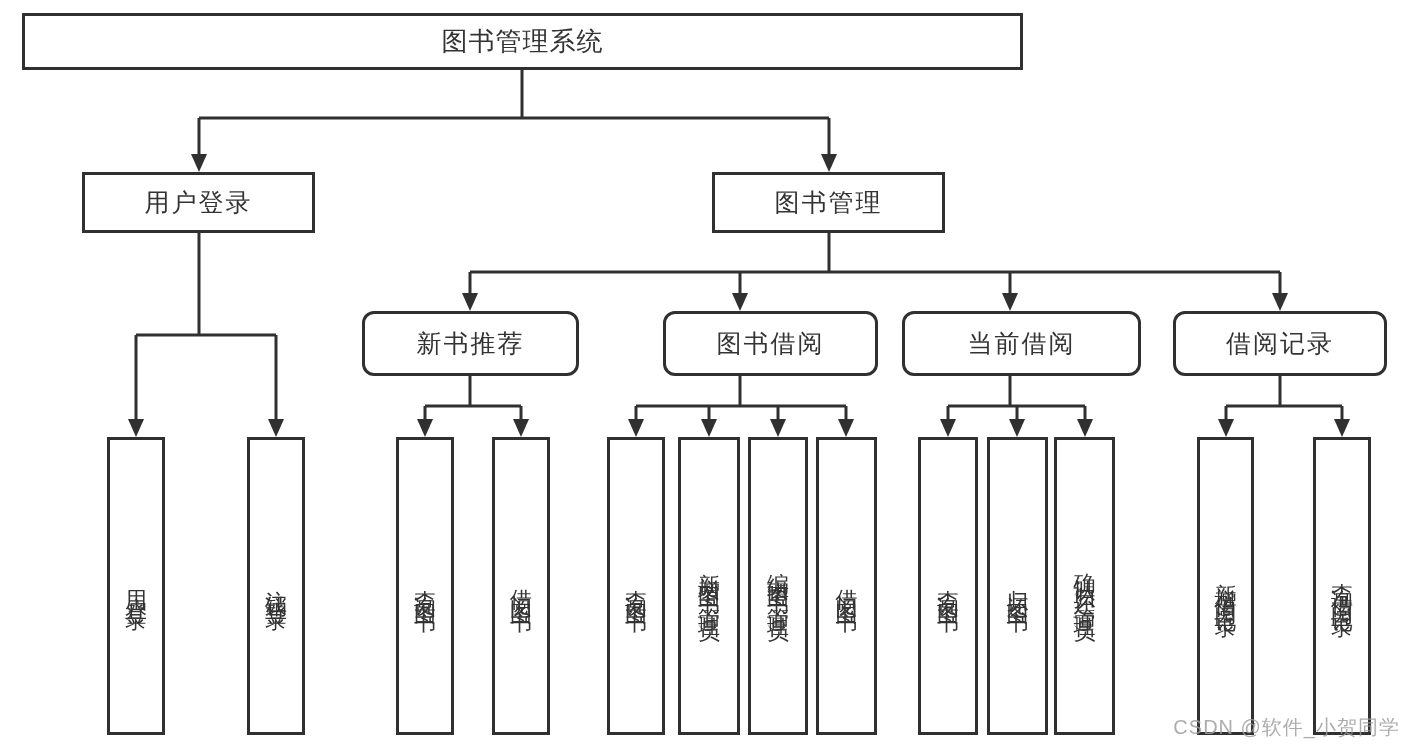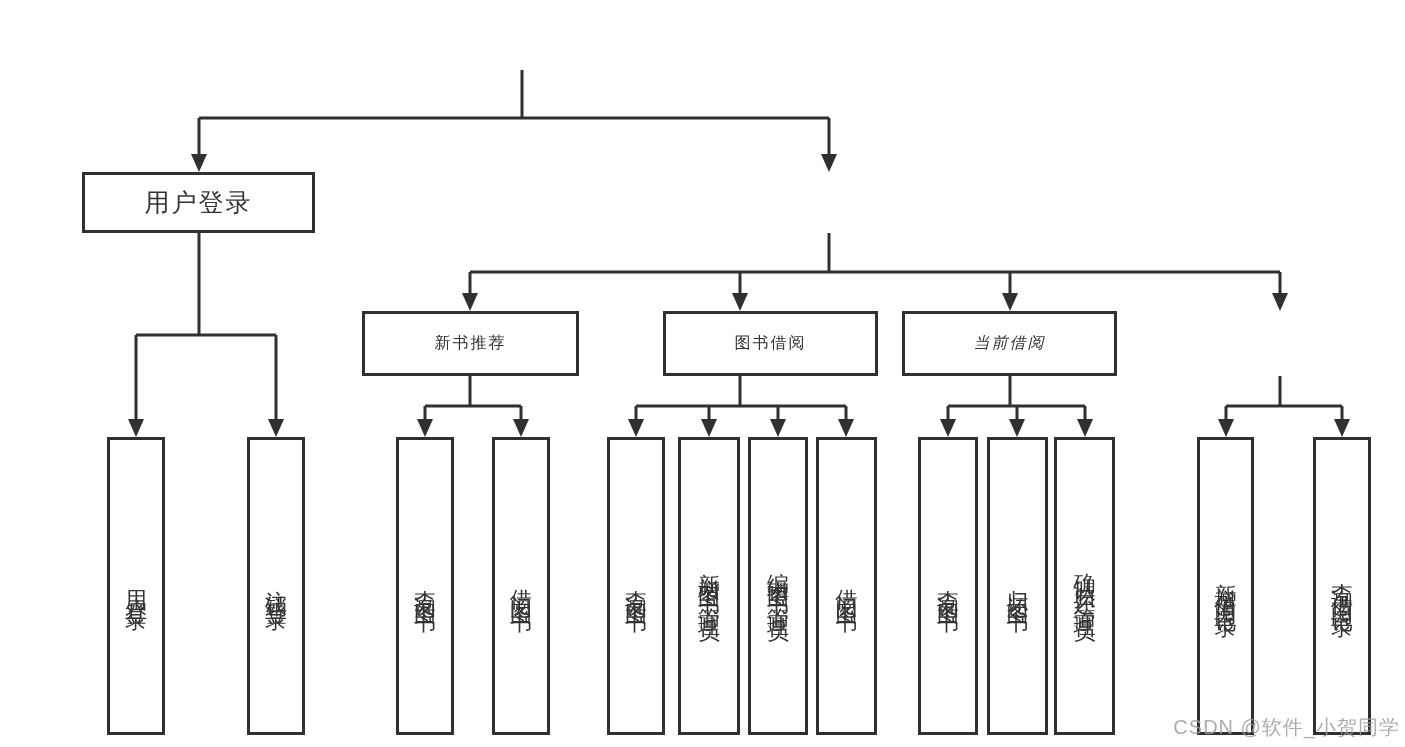--- a/index.html
+++ b/index.html
@@ -17,21 +17,21 @@
     border: 3px solid #303030;
     background: #ffffff;
     color: #333333;
     display: flex;
     align-items: center;
     justify-content: center;
     text-align: center;
   }
   .root-box   { left: 22px;  top: 13px;  width: 1001px; height: 57px; font-size: 26px; letter-spacing: 1px; }
   .l2-box     { top: 172px; width: 233px; height: 61px; font-size: 25px; letter-spacing: 2px; }
-  .l3-box     { top: 311px; height: 65px; font-size: 16px; letter-spacing: 2px; }
+  .l3-box     { top: 311px; height: 65px; font-size: 25px; letter-spacing: 2px; border-radius: 12px; }
   .leaf-box   { top: 437px; height: 298px; font-size: 22px; }
   .leaf-box .vtext {
     writing-mode: vertical-rl;
     text-orientation: mixed;
     letter-spacing: 7px;
     line-height: 1;
     white-space: nowrap;
   }
   #connectors { position: absolute; left: 0; top: 0; }
   #watermark {
@@ -83,26 +83,29 @@
       <polygon points="770,419 786,419 778,437"></polygon>
       <polygon points="838,419 854,419 846,437"></polygon>
       <polygon points="940,419 956,419 948,437"></polygon>
       <polygon points="1009,419 1025,419 1017,437"></polygon>
       <polygon points="1077,419 1093,419 1085,437"></polygon>
       <polygon points="1218,419 1234,419 1226,437"></polygon>
       <polygon points="1334,419 1350,419 1342,437"></polygon>
     </g>
   </svg>
 
+  <div class="box root-box">图书管理系统</div>
 
   <div class="box l2-box" style="left:82px;">用户登录</div>
+  <div class="box l2-box" style="left:712px;">图书管理</div>
 
   <div class="box l3-box" style="left:362px;  width:217px;">新书推荐</div>
   <div class="box l3-box" style="left:663px;  width:215px;">图书借阅</div>
-  <div class="box l3-box" style="left:902px;  width:215px;font-style:italic;">当前借阅</div>
+  <div class="box l3-box" style="left:902px;  width:239px;">当前借阅</div>
+  <div class="box l3-box" style="left:1173px; width:214px;">借阅记录</div>
 
   <div class="box leaf-box" style="left:107px;  width:58px;">
     <span class="vtext">用户登录</span>
   </div>
   <div class="box leaf-box" style="left:247px;  width:58px;">
     <span class="vtext">注销登录</span>
   </div>
   <div class="box leaf-box" style="left:396px;  width:58px;">
     <span class="vtext">查询图书</span>
   </div>

